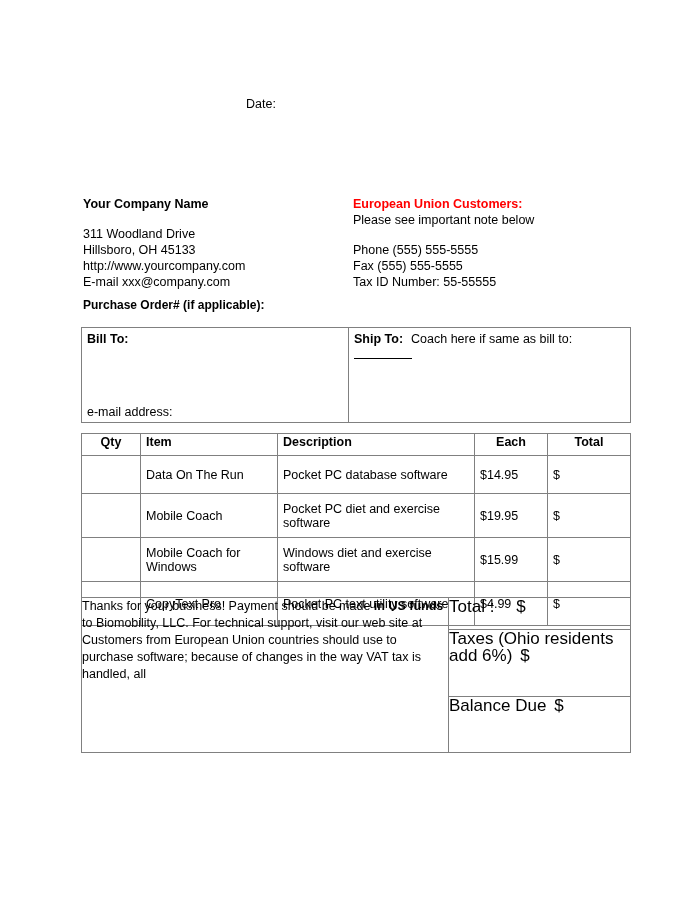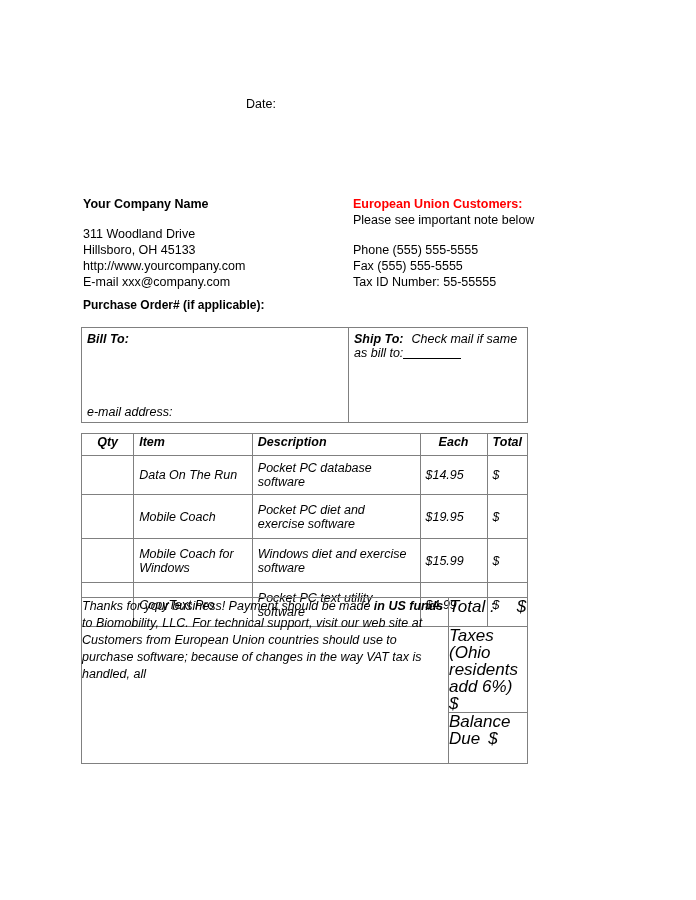--- a/index.html
+++ b/index.html
@@ -69,24 +69,23 @@
     top: 297px;
     font-size: 12px;
     font-weight: bold;
     line-height: 16px;
   }
 
   
   .grid {
     position: absolute;
     left: 81px;
-    width: 447px;
+    width: 550px;
     border-collapse: collapse;
     font-size: 12.5px;
-    font-style: italic;
   }
   .grid td, .grid th {
     border: 1px solid #808080;
     padding: 0;
     vertical-align: top;
     font-weight: normal;
     text-align: left;
   }
 
   
@@ -181,21 +180,21 @@
 
   <table class="grid billship">
     <tbody>
         <tr>
       <td style="width:266px;">
         <div class="cell-pad bold">Bill To:</div>
         <div class="email-addr">e-mail address:</div>
       </td>
       <td>
         <div class="cell-pad">
-          <span class="bold">Ship To:</span><span class="sp-sm"></span><span>Check mail if same as bill to:</span><span class="ship-blank"></span>
+          <span class="bold">Ship To:</span><span class="sp-sm"></span><span>Coach here if same as bill to:</span><span class="ship-blank"></span>
         </div>
       </td>
     </tr>
   </tbody>
     </table>
 
   <table class="grid items">
     <tbody>
         <tr>
       <th class="th-qty">Qty</th>

